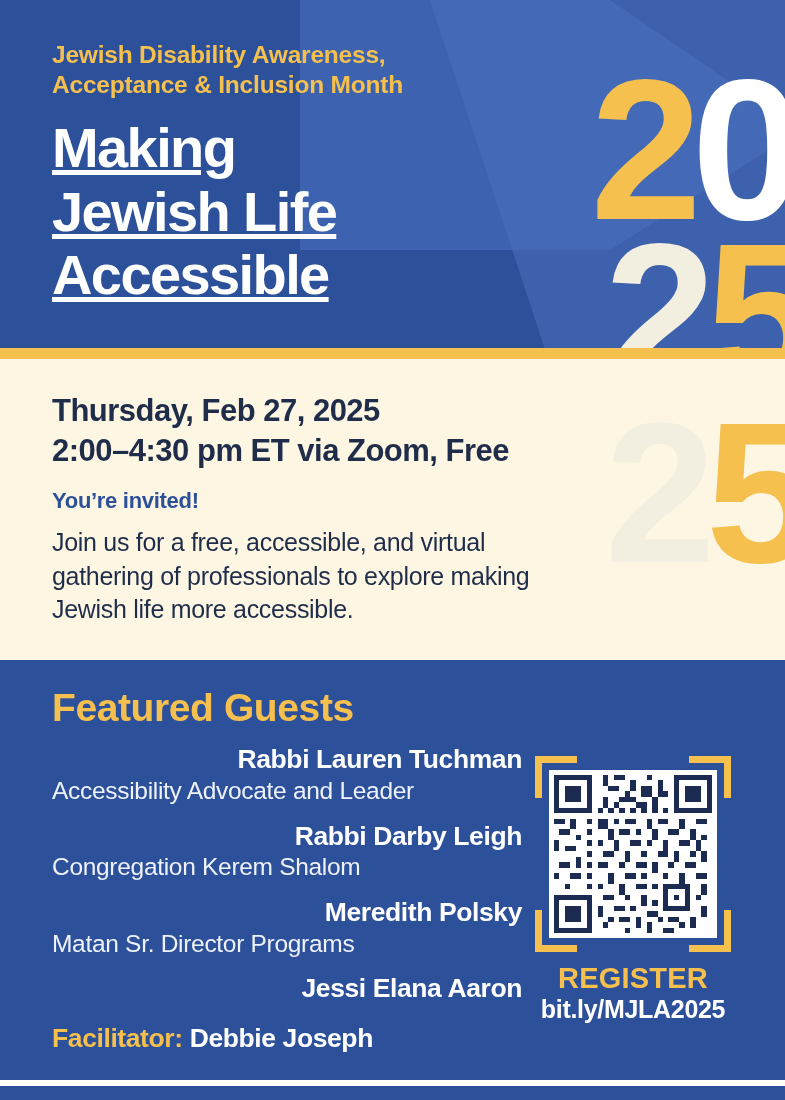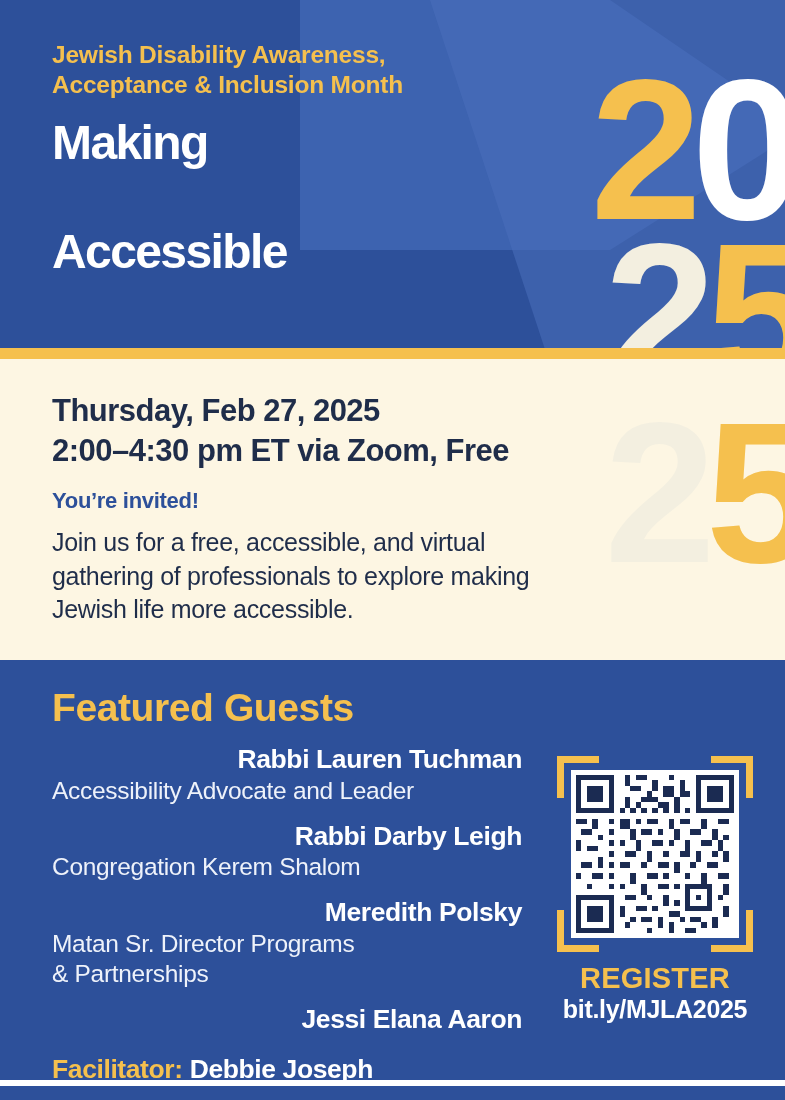--- a/index.html
+++ b/index.html
@@ -58,25 +58,26 @@
   .eyebrow {
     color: #f5c04e;
     font-size: 24.5px;
     font-weight: bold;
     line-height: 1.22;
     letter-spacing: -0.2px;
   }
 
   .headline {
     color: #ffffff;
-    font-size: 48px;
+    font-size: 56px;
     font-weight: bold;
     line-height: 1.14;
     letter-spacing: -1.6px;
     margin-top: 16px;
+    text-decoration: underline;
   }
 
   
   .year {
     position: absolute;
     right: -8px;
     top: 68px;
     z-index: 3;
     font-size: 200px;
     font-weight: bold;
@@ -186,21 +187,21 @@
     font-size: 26.5px;
     font-weight: bold;
     letter-spacing: -0.4px;
     color: #ffffff;
   }
   .facilitator .flabel { color: #f5c04e; }
 
   
   .qr-block {
     position: absolute;
-    right: 30px;
+    right: 52px;
     top: 96px;
     width: 200px;
     text-align: center;
   }
   .qr-frame {
     position: relative;
     width: 196px;
     height: 196px;
     margin: 0 auto;
   }
@@ -264,21 +265,21 @@
     <div class="chevron-shape"></div>
     <div class="chevron-shape2"></div>
 
     <div class="header-text">
       <div class="eyebrow">
         <span>Jewish Disability Awareness,</span><br>
         <span>Acceptance &amp; Inclusion Month</span>
       </div>
       <div class="headline">
         <span>Making</span><br>
-        <br>
+        <span>Jewish Life</span><br>
         <span>Accessible</span>
       </div>
     </div>
 
     <div class="year">
       <span class="row d20"><span>2</span><span class="zero">0</span></span>
       <span class="row d25"><span>2</span><span class="five">5</span></span>
     </div>
   </div>
 
@@ -315,21 +316,20 @@
     </div>
 
     <div class="guest">
       <div class="guest-name">Rabbi Darby Leigh</div>
       <div class="guest-role">Congregation Kerem Shalom</div>
     </div>
 
     <div class="guest">
       <div class="guest-name">Meredith Polsky</div>
       <div class="guest-role">Matan Sr. Director Programs</div>
-      <div class="guest-role">&amp; Partnerships</div>
     </div>
 
     <div class="guest">
       <div class="guest-name">Jessi Elana Aaron</div>
     </div>
 
     <div class="facilitator">
       <span class="flabel">Facilitator:</span>
       <span>Debbie Joseph</span>
     </div>

